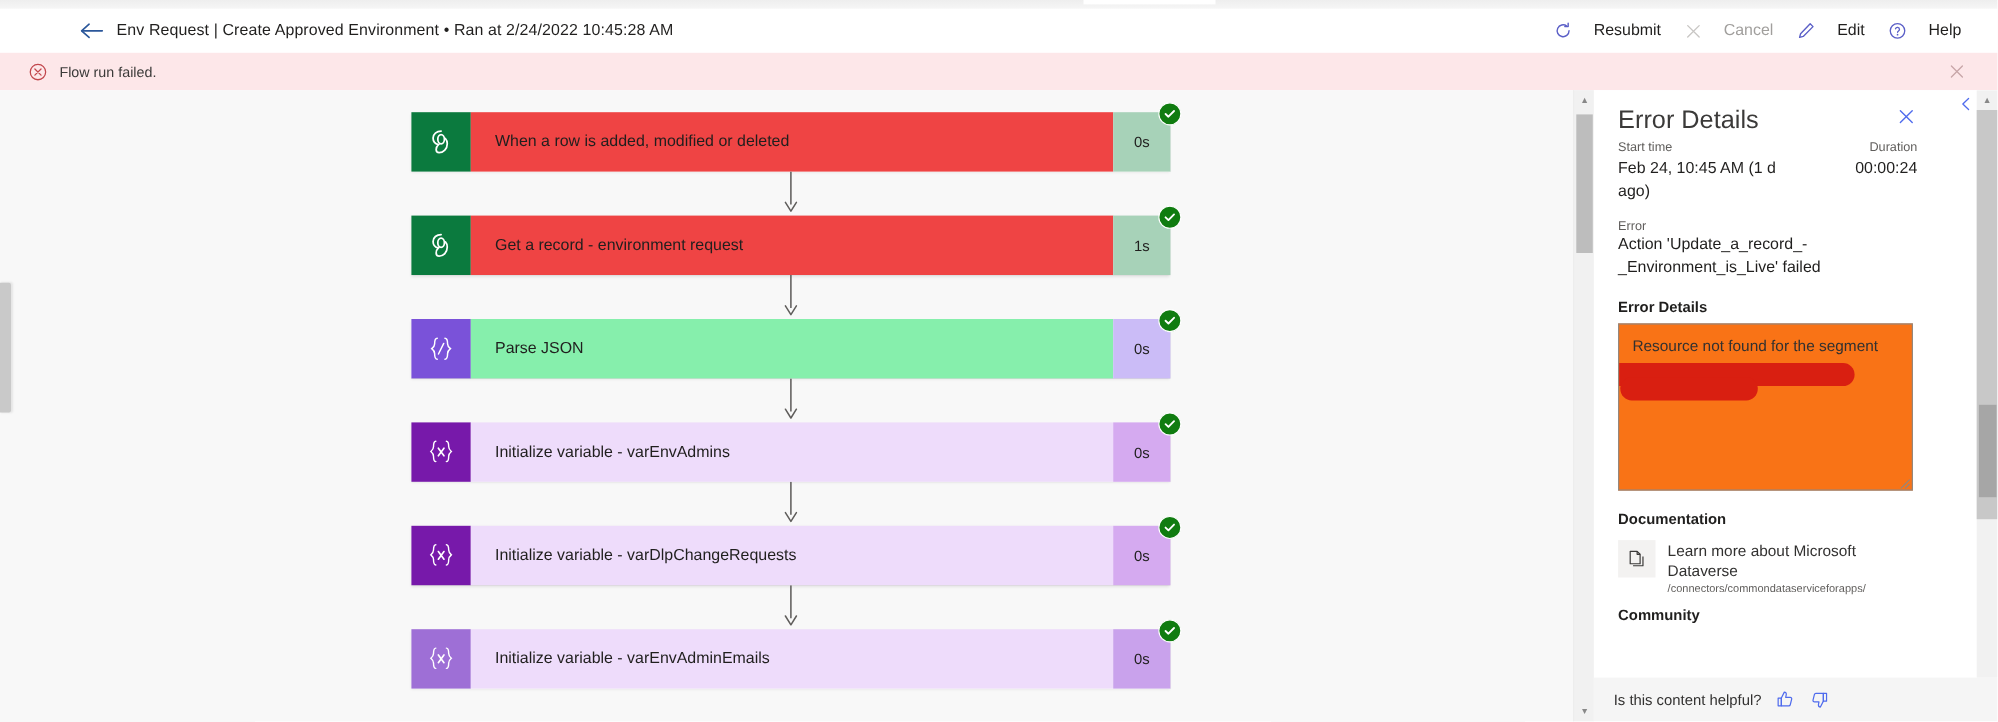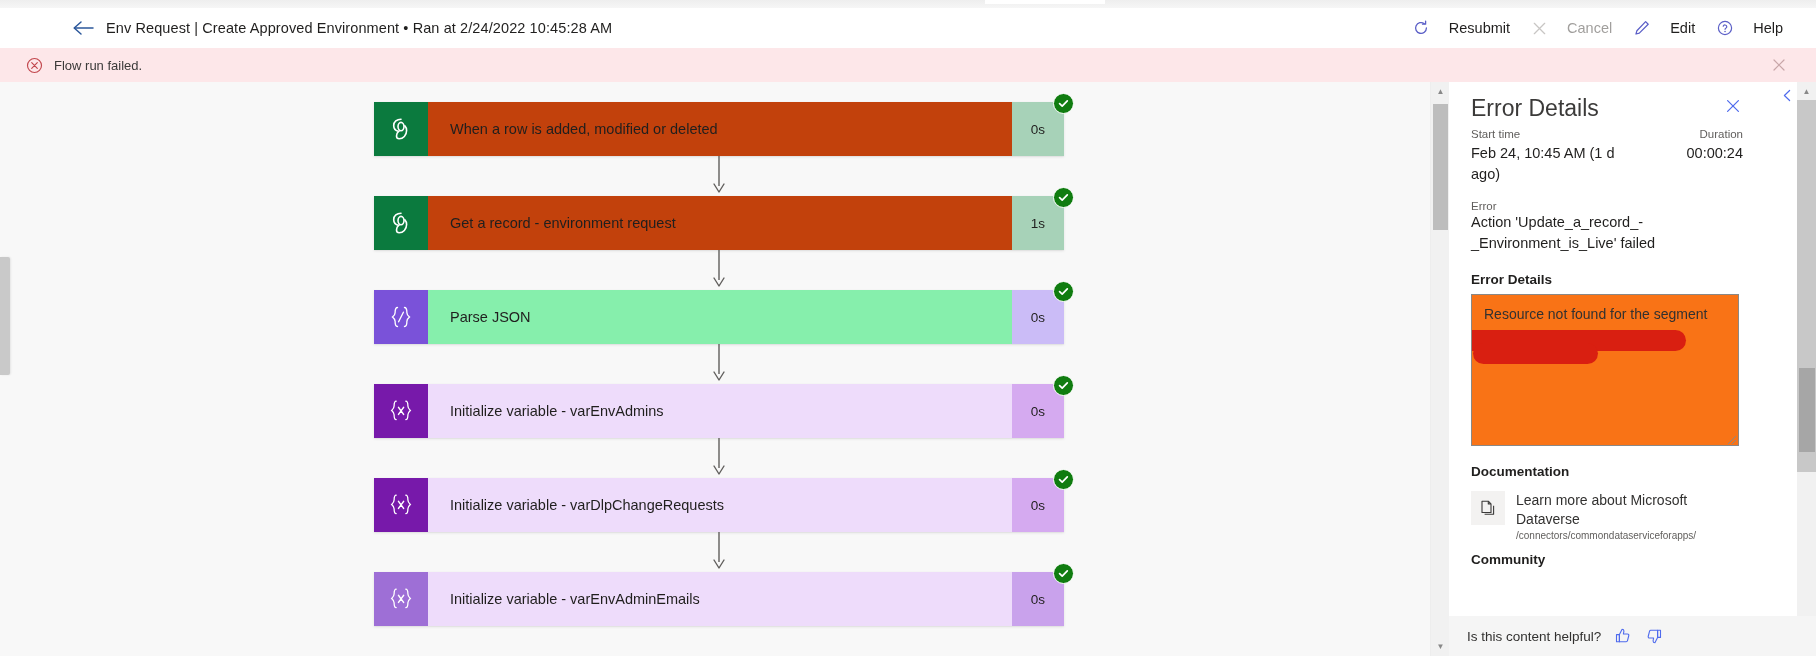--- a/index.html
+++ b/index.html
@@ -94,21 +94,21 @@
   }
   .badge {
     position: absolute; right: -10px; top: -9px;
     width: 21px; height: 21px; border-radius: 50%;
     background: #107c10; border: 1.5px solid #ffffff;
     display: flex; align-items: center; justify-content: center;
   }
 
   
   .t-green .card-icon { background: #0b7a3e; }
-  .t-green .card-body { background: #c2410c; }
+  .t-green .card-body { background: #ef4444; }
   .t-green .card-dur  { background: #a7d2b8; }
 
   .t-purple-light .card-icon { background: #7a52d9; }
   .t-purple-light .card-body { background: #86efac; }
   .t-purple-light .card-dur  { background: #cbbcf7; }
 
   .t-purple .card-icon { background: #7719aa; }
   .t-purple .card-body { background: #eedcfb; }
   .t-purple .card-dur  { background: #d5aaf0; }
 

